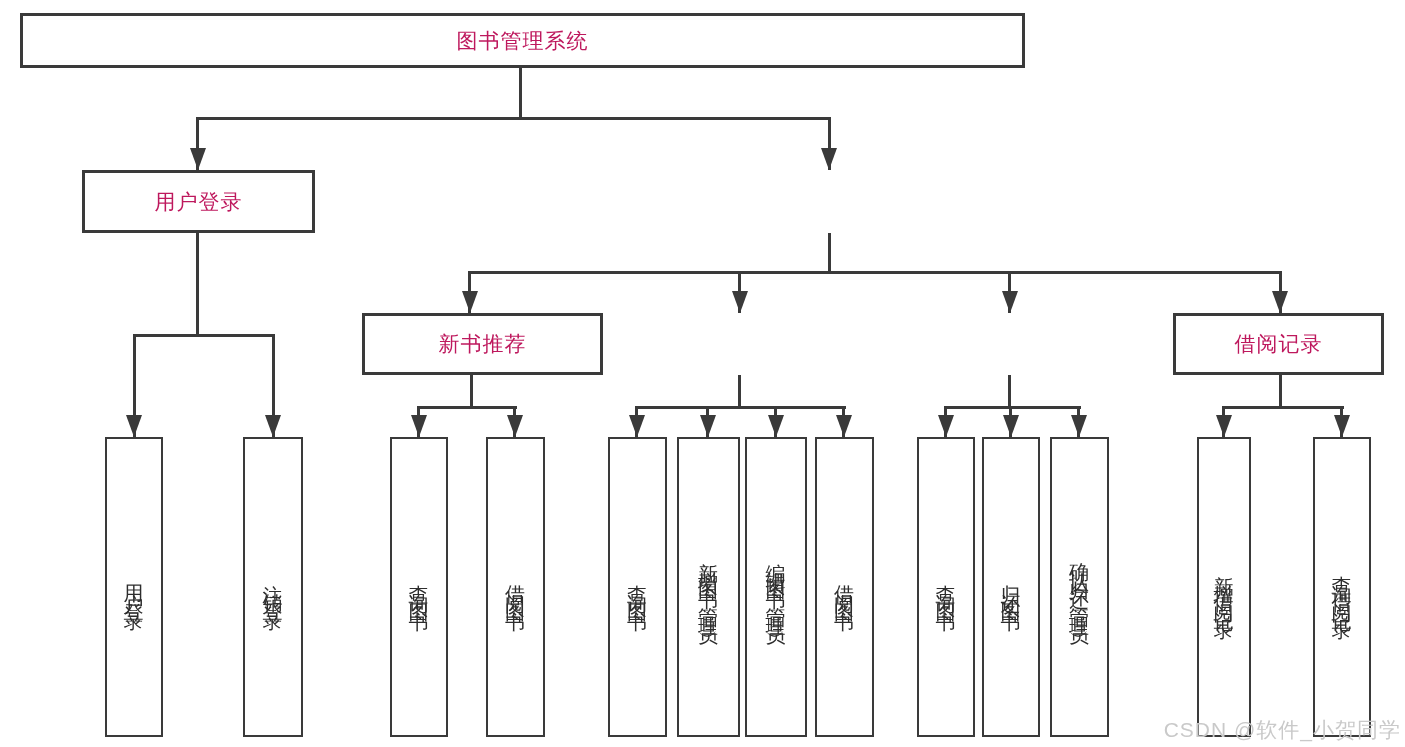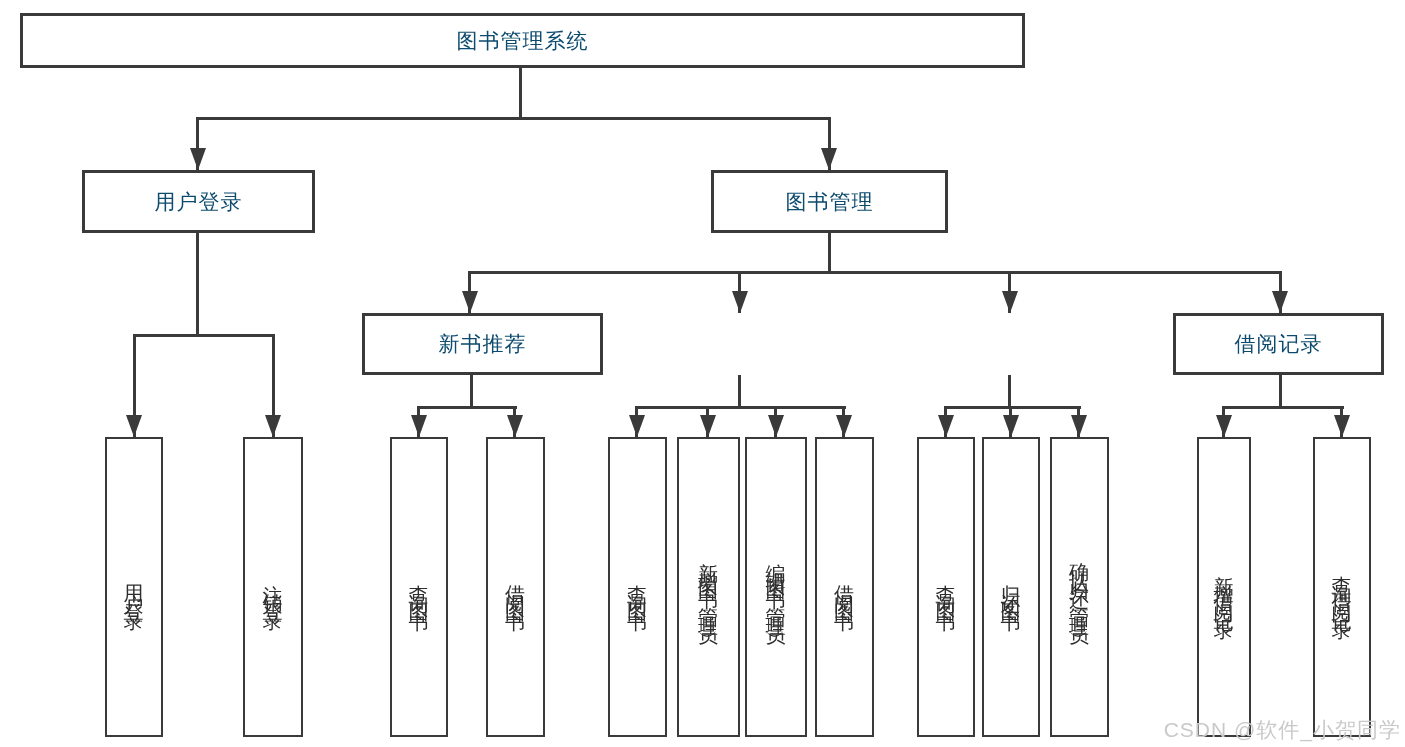--- a/index.html
+++ b/index.html
@@ -13,21 +13,21 @@
   }
   .hbox {
     position: absolute;
     box-sizing: border-box;
     border: 3px solid #3a3a3a;
     background: #ffffff;
     display: flex;
     align-items: center;
     justify-content: center;
     font-size: 21px;
-    color: #0c4a6e;
+    color: #be185d;
     letter-spacing: 1px;
   }
   .vbox {
     position: absolute;
     top: 437px;
     height: 300px;
     box-sizing: border-box;
     border: 2px solid #3a3a3a;
     background: #ffffff;
     display: flex;
@@ -72,23 +72,20 @@
 
   <div class="line" style="left:519px; top:68px;  width:3px;  height:50px;"></div>
   <div class="line" style="left:196px; top:117px; width:635px; height:3px;"></div>
   <div class="line" style="left:196px; top:117px; width:3px;  height:53px;"></div>
   <div class="arrow" style="left:190px; top:148px;"></div>
   <div class="line" style="left:828px; top:117px; width:3px;  height:53px;"></div>
   <div class="arrow" style="left:821px; top:148px;"></div>
 
   <div class="hbox" style="left:82px; top:170px; width:233px; height:63px;">
     <span>用户登录</span>
-  </div>
-  <div class="hbox" style="left:711px; top:170px; width:237px; height:63px;">
-    <span>图书管理</span>
   </div>
 
   <div class="line" style="left:196px; top:233px; width:3px;  height:102px;"></div>
   <div class="line" style="left:133px; top:334px; width:142px; height:3px;"></div>
   <div class="line" style="left:133px; top:334px; width:3px;  height:103px;"></div>
   <div class="arrow" style="left:126px; top:415px;"></div>
   <div class="line" style="left:272px; top:334px; width:3px;  height:103px;"></div>
   <div class="arrow" style="left:265px; top:415px;"></div>
 
   <div class="line" style="left:828px; top:233px; width:3px;  height:41px;"></div>

